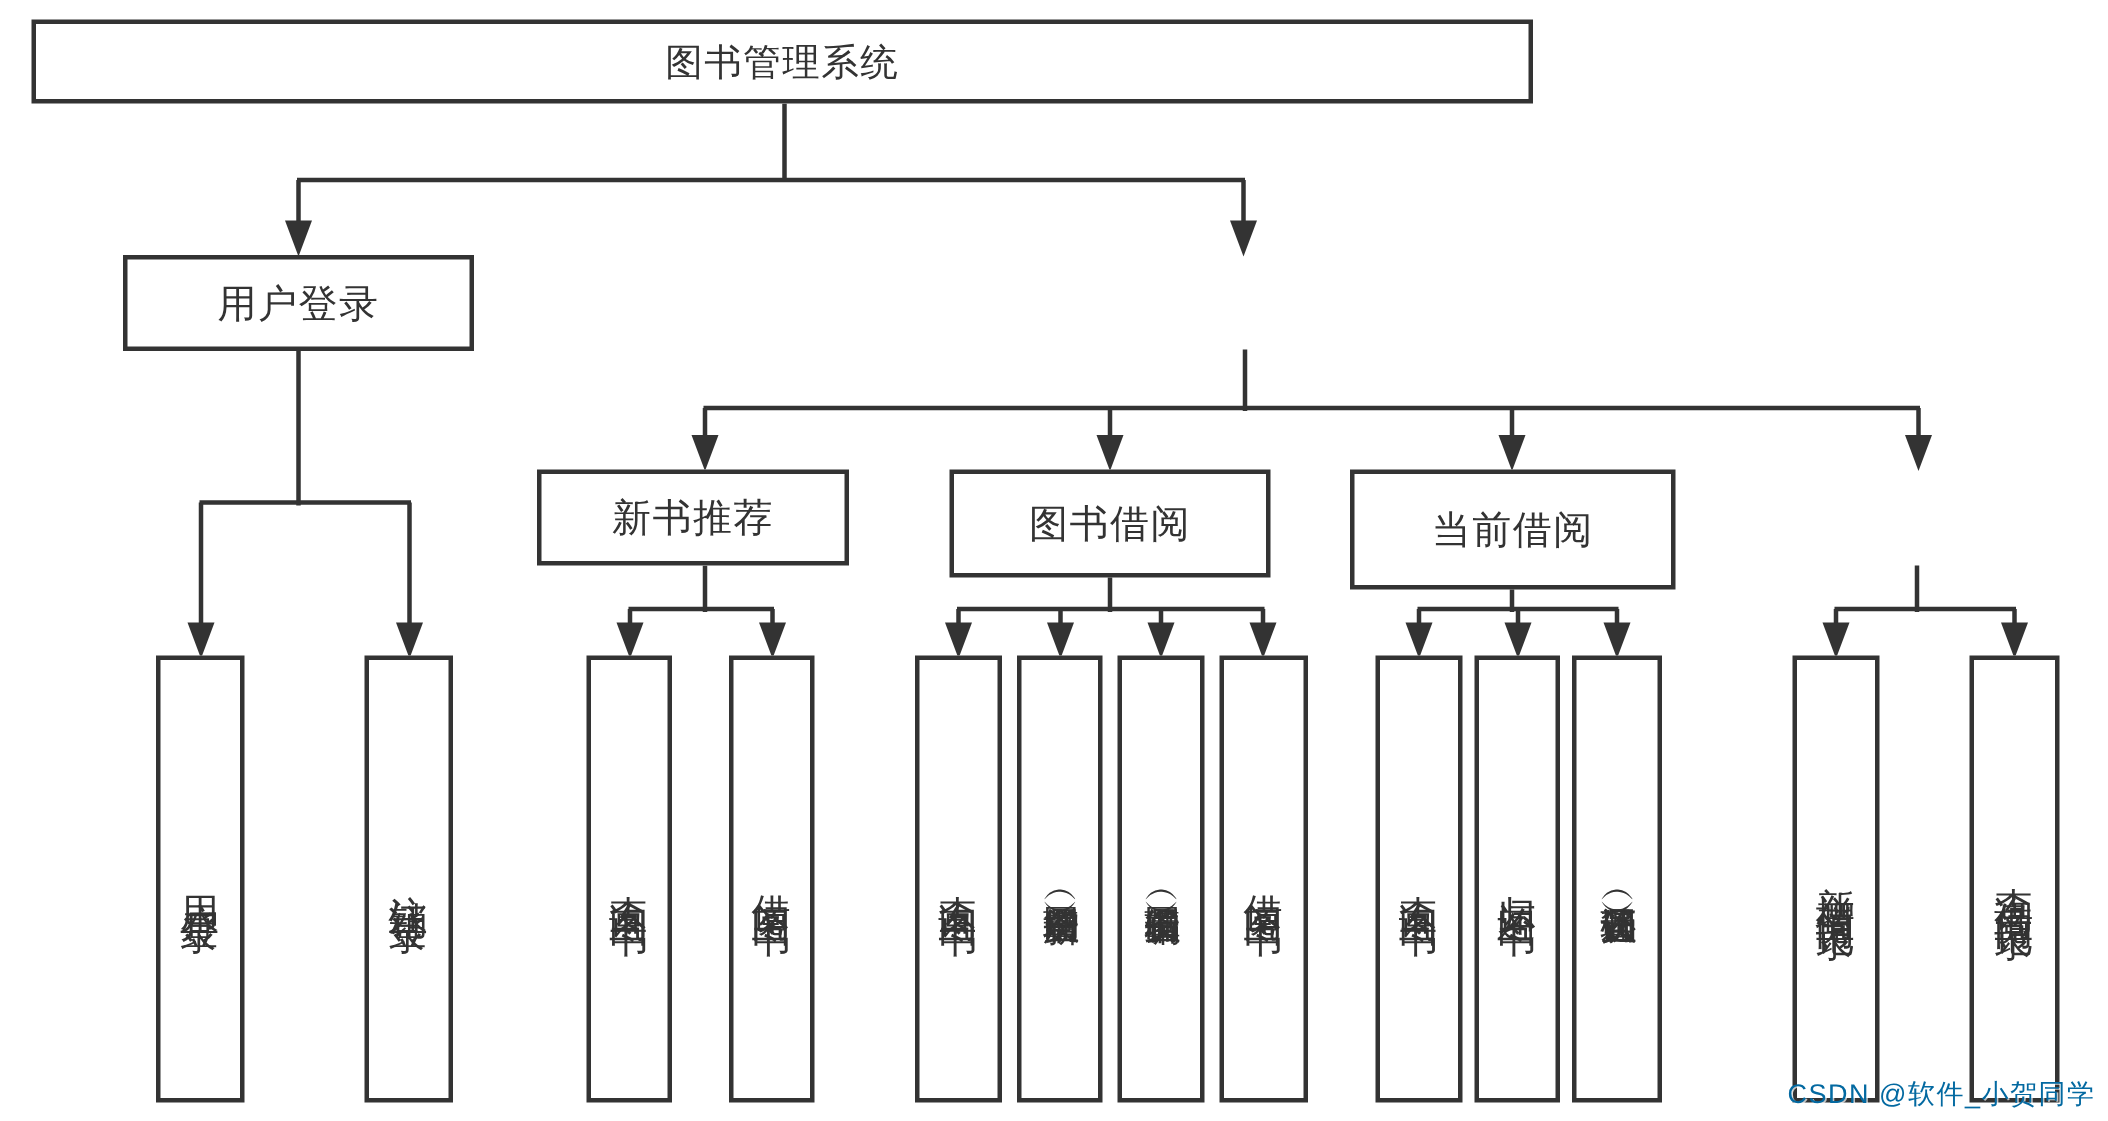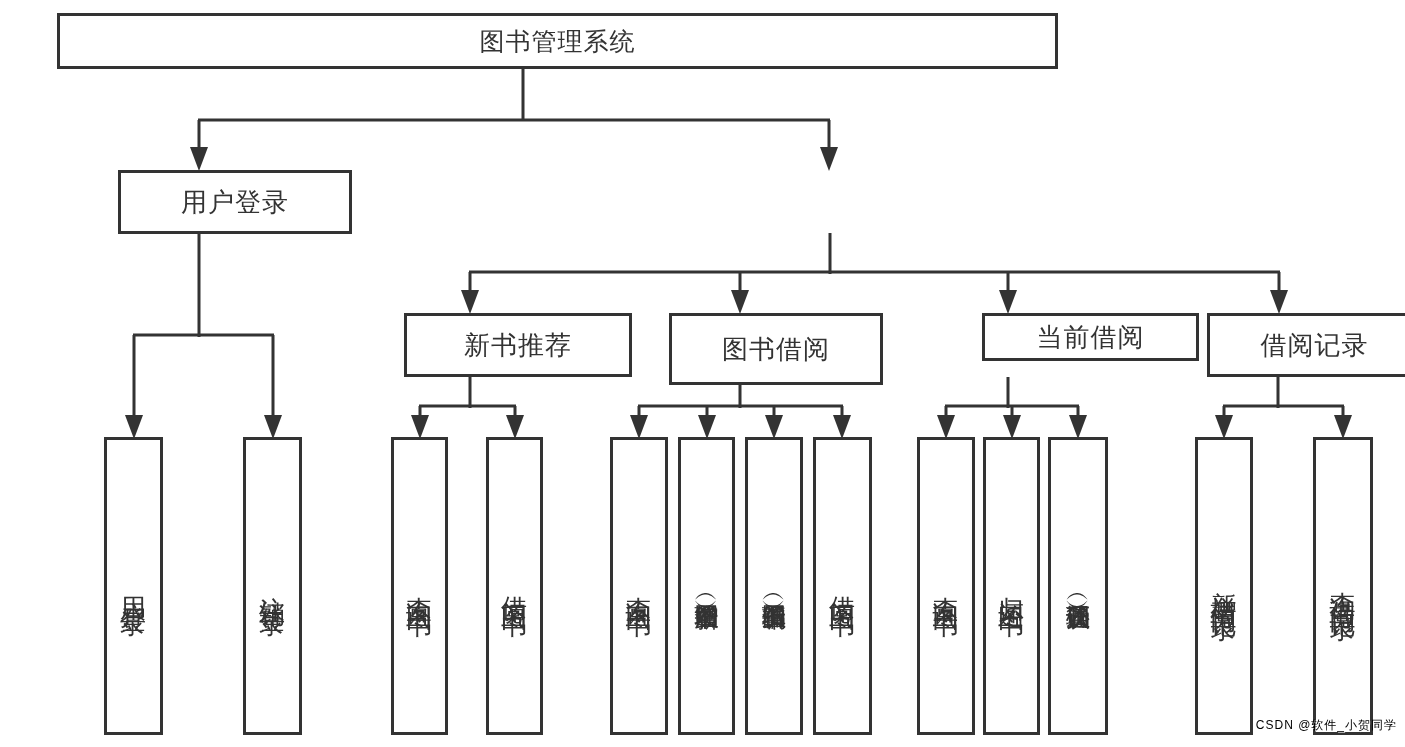--- a/index.html
+++ b/index.html
@@ -15,35 +15,35 @@
   .node{
     position:absolute;
     box-sizing:border-box;
     border:3px solid #333333;
     background:#ffffff;
     display:flex;
     align-items:center;
     justify-content:center;
     text-align:center;
   }
-  .h{font-size:26px;letter-spacing:1px;margin-left:36px;}
+  .h{font-size:26px;letter-spacing:1px;}
   .title{font-size:25px;}
   .v{top:437px;height:298px;}
   .v span{
     writing-mode:vertical-rl;
     line-height:1;
     font-size:26px;
     letter-spacing:5px;
   }
   .v.long span{font-size:24px;letter-spacing:0;}
   .watermark{
     position:absolute;
     top:717px;right:8px;
-    font-size:12px;
-    color:#000000;
+    font-size:18px;
+    color:#0369a1;
     letter-spacing:1px;
     text-shadow:1px 1px 0 rgba(255,255,255,.7);
     white-space:nowrap;
   }
 </style>
 </head>
 <body>
 
 <div class="canvas">
 
@@ -96,31 +96,28 @@
   </svg>
 
   <div class="node h title" style="left:21px;top:13px;width:1001px;height:56px">
     <span>图书管理系统</span>
   </div>
 
   <div class="node h" style="left:82px;top:170px;width:234px;height:64px">
     <span>用户登录</span>
   </div>
 
-  <div class="node h" style="left:368px;top:313px;width:228px;height:64px">
+  <div class="node h" style="left:358px;top:313px;width:208px;height:64px">
     <span>新书推荐</span>
   </div>
   <div class="node h" style="left:633px;top:313px;width:214px;height:72px">
     <span>图书借阅</span>
   </div>
-  <div class="node h" style="left:946px;top:313px;width:217px;height:48px">
+  <div class="node h" style="left:900px;top:313px;width:217px;height:80px">
     <span>当前借阅</span>
-  </div>
-  <div class="node h" style="left:1171px;top:313px;width:215px;height:64px">
-    <span>借阅记录</span>
   </div>
 
   <div class="node v" style="left:104px;width:59px">
     <span>用户登录</span>
   </div>
   <div class="node v" style="left:243px;width:59px">
     <span>注销登录</span>
   </div>
 
   <div class="node v" style="left:391px;width:57px">

